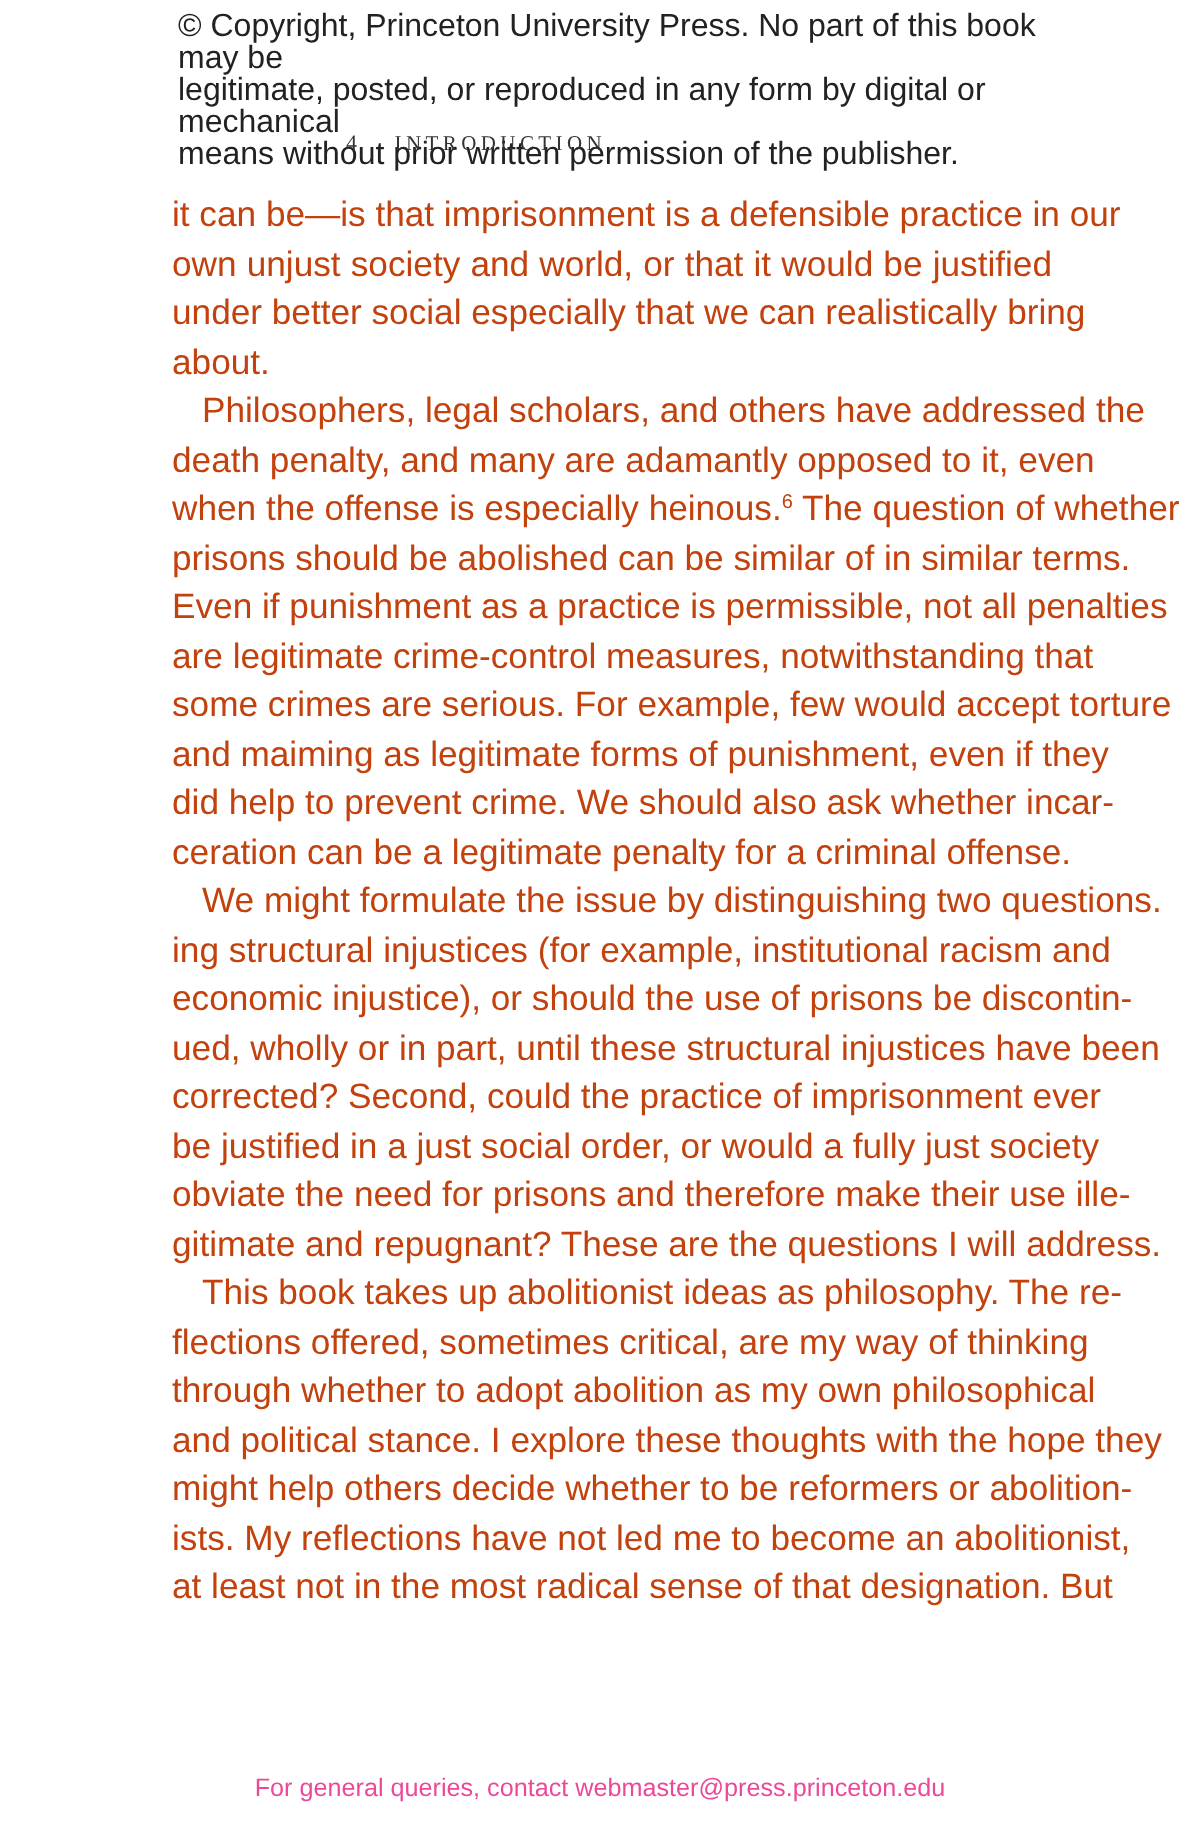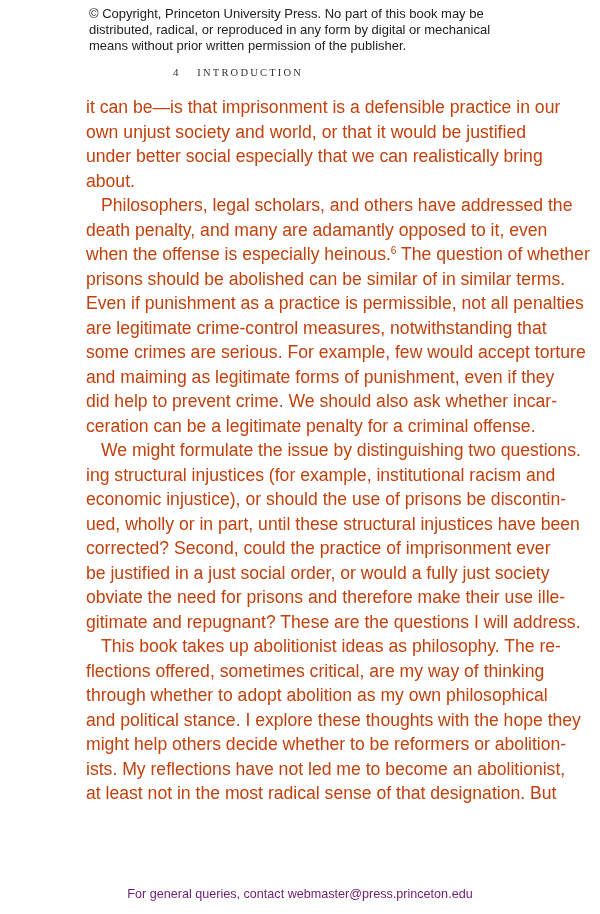--- a/index.html
+++ b/index.html
@@ -13,21 +13,21 @@
       position: relative;
       overflow: hidden;
       color: #1d1d1d;
     }
     .copyright {
       position: absolute;
       left: 89px;
       top: 6px;
       width: 440px;
       font-family: "Liberation Sans", sans-serif;
-      font-size: 13px;
+      font-size: 16px;
       line-height: 16px;
       color: #222;
     }
     .running-head {
       position: absolute;
       left: 0;
       width: 476px;
       top: 66px;
       text-align: center;
       font-family: "Liberation Serif", serif;
@@ -69,29 +69,29 @@
       line-height: 0;
     }
     .footer {
       position: absolute;
       left: 0;
       width: 600px;
       top: 887px;
       text-align: center;
       font-family: "Liberation Sans", sans-serif;
       font-size: 12.6px;
-      color: #701a75;
+      color: #ec4899;
     }
   </style>
 </head>
 <body>
 
 <div class="copyright">
   <div>© Copyright, Princeton University Press. No part of this book may be</div>
-  <div>distributed, radical, or reproduced in any form by digital or mechanical</div>
+  <div>legitimate, posted, or reproduced in any form by digital or mechanical</div>
   <div>means without prior written permission of the publisher.</div>
 </div>
 
 <div class="running-head">
   <span class="pnum">4</span>
   <span>INTRODUCTION</span>
 </div>
 
 <div class="body-text">
 

